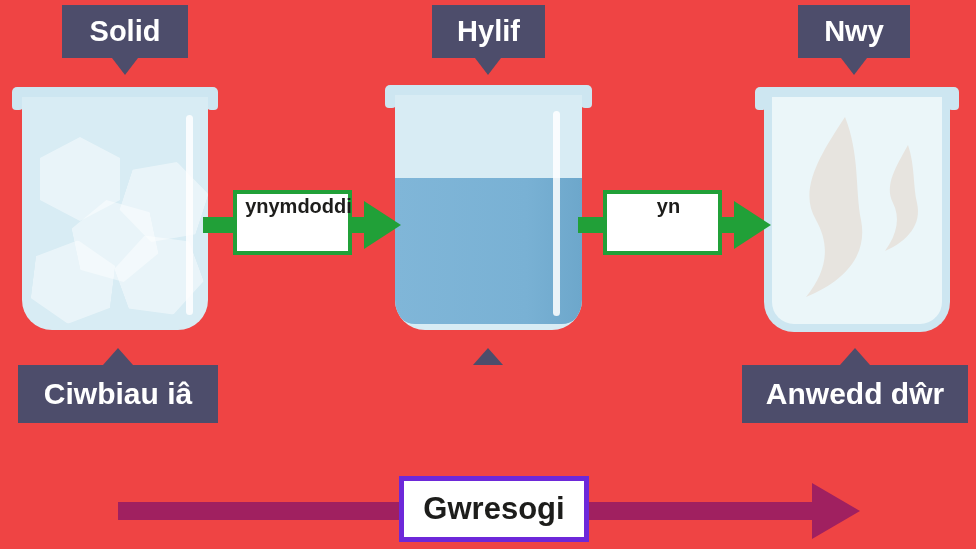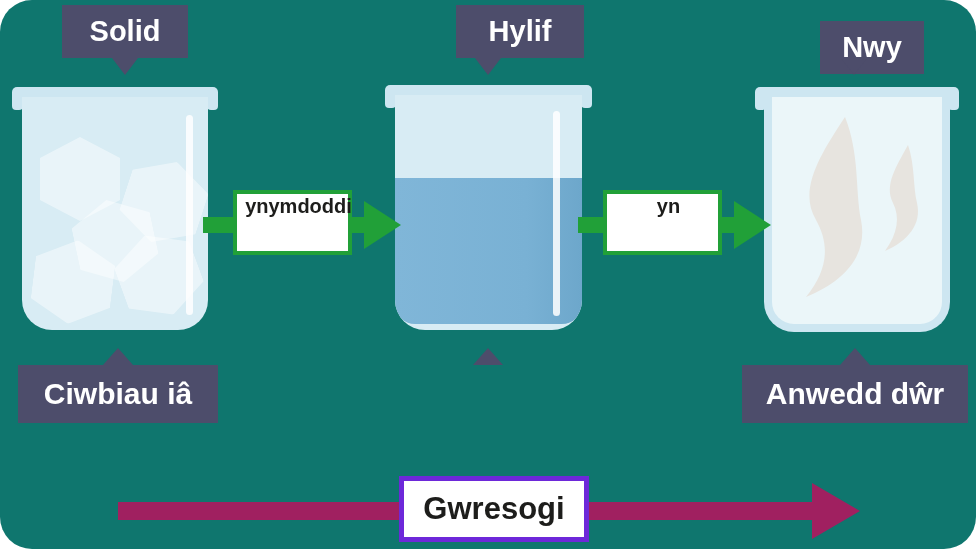--- a/index.html
+++ b/index.html
@@ -1,19 +1,18 @@
 <!DOCTYPE html>
 <html><head>
 <meta charset="utf-8">
 <style>
   html,body{margin:0;padding:0;background:#fff;}
   .stage{
-    position:relative;width:976px;height:549px;background:#0f766e;overflow:hidden;
+    position:relative;width:976px;height:549px;background:#ef4444;overflow:hidden;
     font-family:"Liberation Sans", sans-serif;
-    border-radius:32px;
   }
   
   .tag{
     position:absolute;background:#4d4d6b;color:#fff;
     display:flex;align-items:center;justify-content:center;
     font-weight:bold;font-size:29px;height:53px;
   }
   .sub{height:58px;font-size:30px;align-items:center;}
   .tail-down{
     position:absolute;width:0;height:0;
@@ -84,26 +83,26 @@
 </head>
 <body>
 
 <div class="stage">
 
   <div class="tag" style="left:62px;top:5px;width:126px;">
     <span>Solid</span>
   </div>
   <div class="tail-down" style="left:112px;top:58px;"></div>
 
-  <div class="tag" style="left:456px;top:5px;width:128px;text-align:right;">
+  <div class="tag" style="left:432px;top:5px;width:113px;text-align:right;">
     <span>Hylif</span>
   </div>
   <div class="tail-down" style="left:475px;top:58px;"></div>
 
-  <div class="tag" style="left:820px;top:5px;width:104px;margin-top:16px;">
+  <div class="tag" style="left:798px;top:5px;width:112px;">
     <span>Nwy</span>
   </div>
   <div class="tail-down" style="left:841px;top:58px;"></div>
 
   <div class="beaker" style="left:12px;top:87px;width:206px;height:243px;">
     <div class="rim"></div>
     <div class="tab tl"></div>
     <div class="tab tr"></div>
     <div class="bbody">
       <div class="hl" style="left:164px;top:18px;height:200px;"></div>

